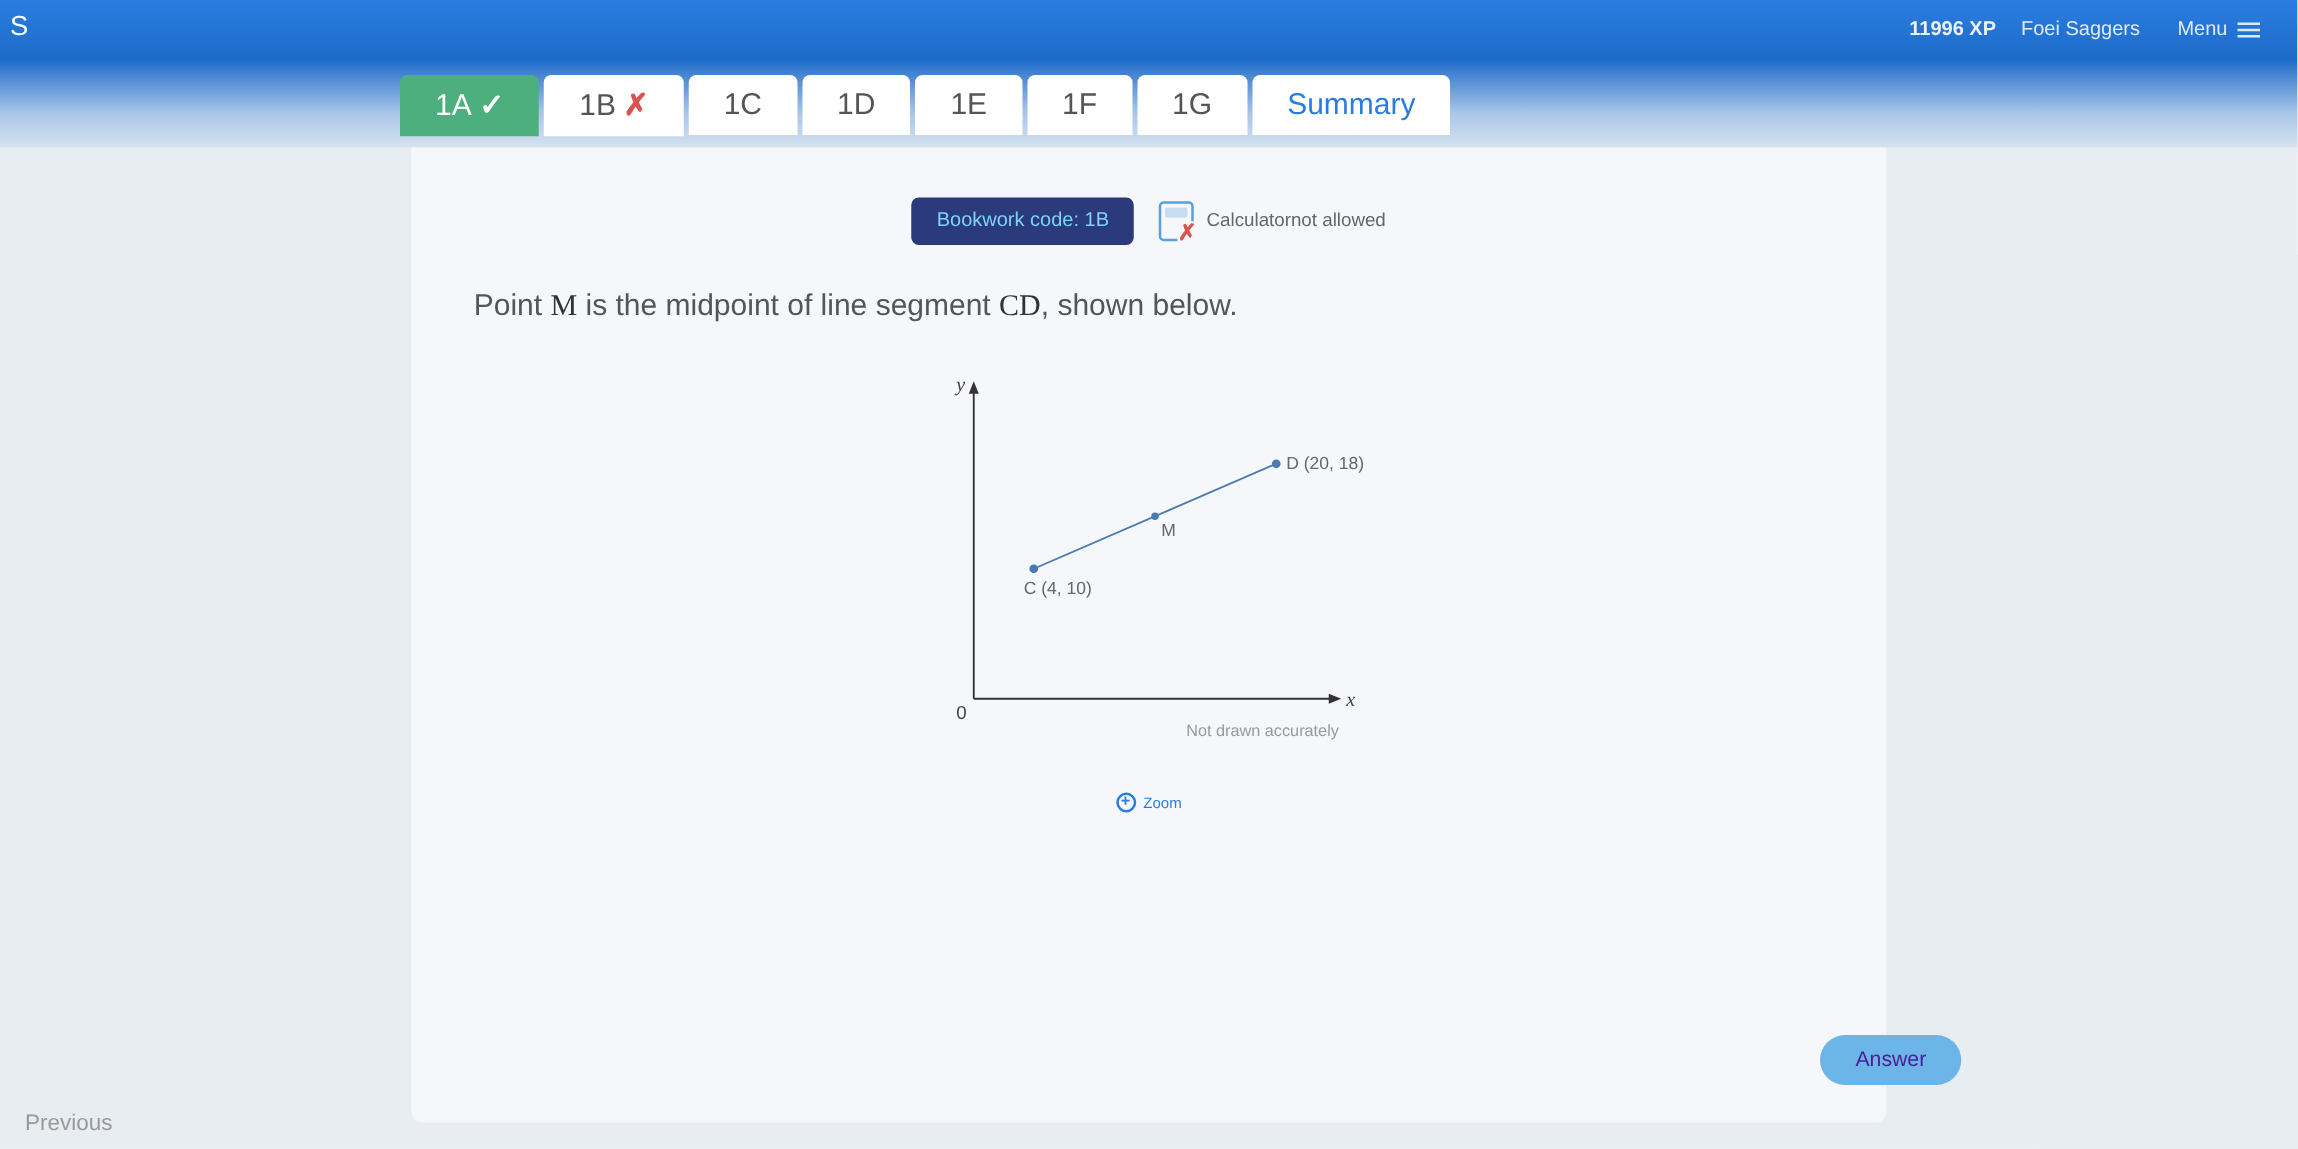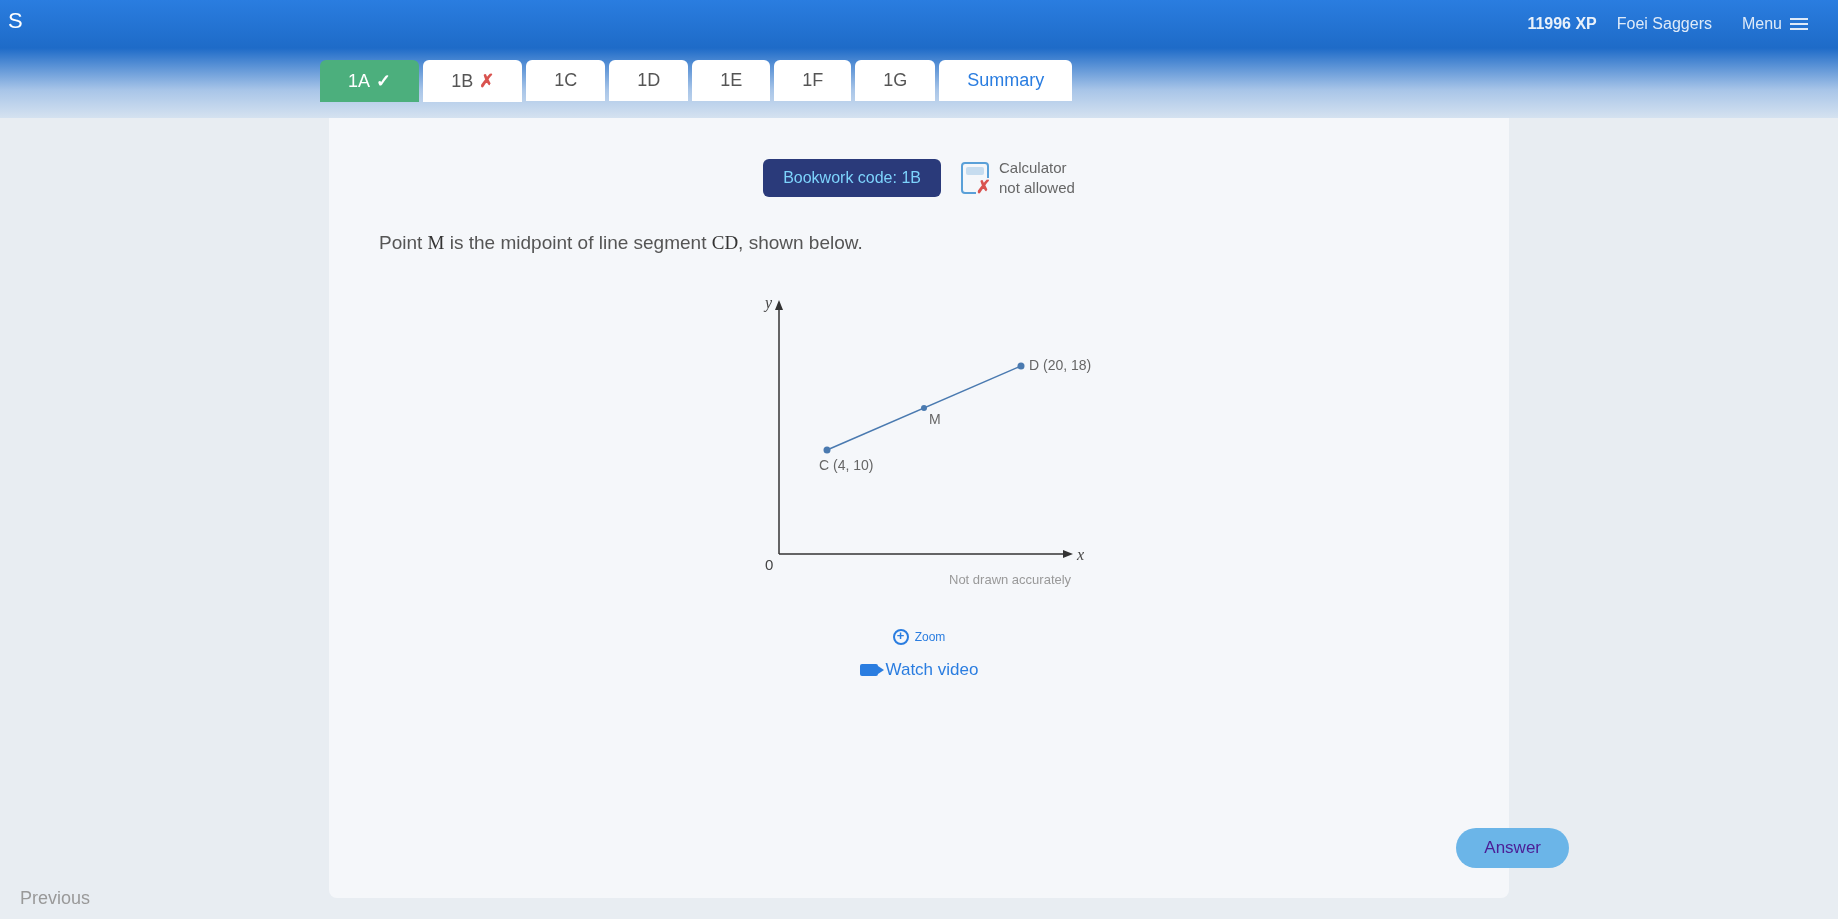--- a/index.html
+++ b/index.html
@@ -26,21 +26,21 @@
   display: flex;
   align-items: flex-start;
   padding-left: 320px;
   padding-top: 12px;
   gap: 0;
 }
 .tab {
   padding: 10px 28px;
   background: #fff;
   color: #555;
-  font-size: 18px;
+  font-size: 24px;
   border-radius: 6px 6px 0 0;
   margin-right: 4px;
   cursor: pointer;
   display: flex;
   align-items: center;
   gap: 6px;
 }
 .tab.correct { background: #4caf7d; color: #fff; }
 .tab.wrong { color: #555; }
 .tab .check { color: #fff; font-weight: bold; }
@@ -59,23 +59,23 @@
 
 .meta-row { display: flex; align-items: center; justify-content: center; gap: 20px; margin-bottom: 35px; }
 .bookwork-badge {
   background: #2a3a7a; color: #7dd3fc; padding: 10px 20px; border-radius: 6px;
   font-size: 16px; font-weight: 500;
 }
 .calc-badge { display: flex; align-items: center; gap: 10px; color: #666; font-size: 15px; }
 .calc-icon { position: relative; width: 28px; height: 32px; border: 2px solid #5aa0d8; border-radius: 4px; }
 .calc-icon::before { content: ''; position: absolute; top: 3px; left: 3px; right: 3px; height: 8px; background: #5aa0d8; opacity: 0.3; border-radius: 2px; }
 .calc-icon .x { position: absolute; bottom: -4px; right: -4px; color: #d9534f; font-weight: bold; font-size: 18px; background: #f5f7fa; line-height: 1; }
-.calc-text { display: flex; flex-direction: column; line-height: 1.3; }
-
-.question { color: #555; font-size: 19px; margin-bottom: 30px; }
+.calc-text { display: flex; flex-direction: row; line-height: 1.3; }
+
+.question { color: #555; font-size: 24px; margin-bottom: 30px; }
 .question .serif { font-family: Georgia, 'Times New Roman', serif; color: #333; }
 .question2 { color: #555; font-size: 24px; margin-left: 150px; margin-bottom: 40px; }
 .question2 .serif { font-family: Georgia, 'Times New Roman', serif; color: #333; }
 
 .chart-wrap { display: flex; justify-content: center; margin-top: 20px; }
 .chart { position: relative; width: 380px; height: 320px; }
 .chart svg { width: 100%; height: 100%; }
 .axis-label { font-family: Georgia, serif; font-style: italic; font-size: 16px; fill: #444; }
 .point-label { font-family: Arial, sans-serif; font-size: 14px; fill: #666; }
 .origin-label { font-family: Arial, sans-serif; font-size: 15px; fill: #444; }
@@ -192,24 +192,18 @@
     </div>
   </div>
 
   <div class="actions">
     <div>
       <span class="zoom">
         <span class="zoom-icon"></span>
         <span>Zoom</span>
       </span>
     </div>
-    <div>
-      <span class="watch">
-        <span class="cam-icon"></span>
-        <span>Watch video</span>
-      </span>
-    </div>
   </div>
 
   <button class="answer-btn">Answer</button>
 </div>
 
 <div class="previous">Previous</div>
 
 </body></html>

